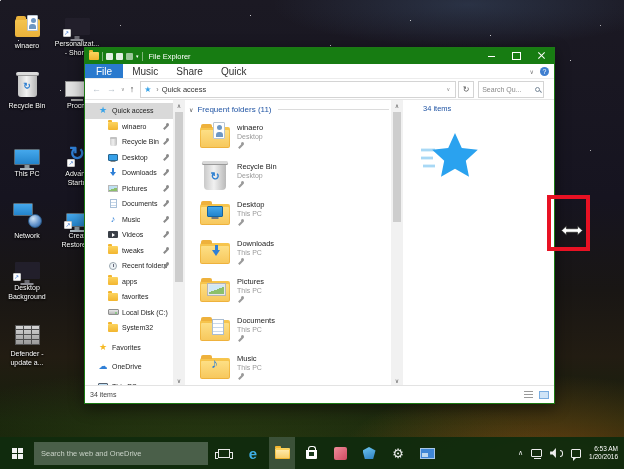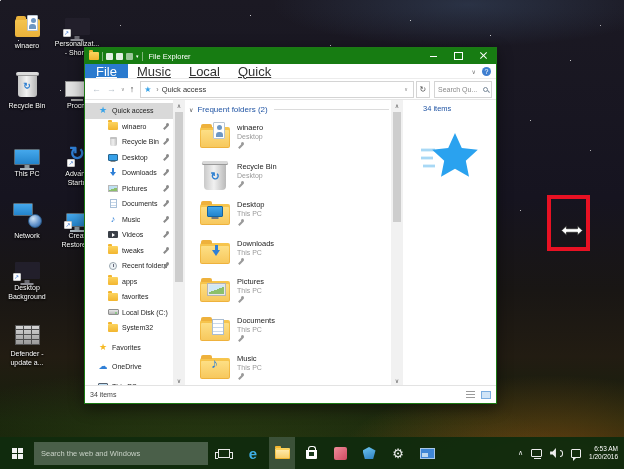--- a/index.html
+++ b/index.html
@@ -55,40 +55,40 @@
   .d-net .nmon { position:absolute; left:0; top:0; width:20px; height:13px;
         background:linear-gradient(#45a8ec,#2384cc); border:1px solid #5a6a75; border-radius:1px; }
   .glb { position:absolute; right:-1px; bottom:-1px; width:14px; height:14px; border-radius:50%;
         background:radial-gradient(circle at 35% 30%,#cfe3f5,#5d8fc9 60%,#2f5f96); border:1px solid #2a5a8a; }
   .d-def { width:25px; height:20px; border:1px solid #555;
         background:repeating-linear-gradient(0deg,transparent 0 4px,#4f4f4f 4px 5px),
                    repeating-linear-gradient(90deg,transparent 0 7px,#4f4f4f 7px 8px),
                    linear-gradient(#d5d5d5,#9a9a9a); }
 
   
-  .window { position:absolute; left:84px; top:47px; width:413px; height:357px; background:#fff;
+  .window { position:absolute; left:84px; top:47px; width:471px; height:357px; background:#fff;
         border:1px solid #1c7a14; z-index:10; box-shadow:0 4px 14px rgba(0,0,0,.45); }
   .titlebar { height:16px; background:#177c12; display:flex; align-items:center; color:#fff; }
   .qat { display:flex; align-items:center; gap:3px; padding-left:4px; }
   .f-sm { display:inline-block; width:10px; height:8px; background:linear-gradient(#fcd45f,#f2b52f);
         border-radius:1px; position:relative; flex:none; }
   .f-sm::before { content:""; position:absolute; top:-2px; left:0; width:4px; height:2px; background:#f2b52f; border-radius:1px 1px 0 0; }
   .qic { width:7px; height:7px; background:rgba(255,255,255,.88); border-radius:1px; }
   .qic.dim { opacity:.65; }
   .tsep { width:1px; height:9px; background:rgba(255,255,255,.45); }
   .qdrop { font-size:5px; color:#fff; line-height:1; }
   .wtitle { margin-left:6px; font-size:7.5px; }
   .wbtns { margin-left:auto; display:flex; height:16px; }
   .wc { width:25px; height:16px; display:flex; align-items:center; justify-content:center; position:relative; }
   .wmin::before { content:""; width:7px; height:1px; background:#fff; }
   .wmax::before { content:""; width:7px; height:6px; border:1px solid #fff; }
   .wcls::before,.wcls::after { content:""; position:absolute; width:9px; height:1px; background:#fff; left:8px; top:7px; }
   .wcls::before { transform:rotate(45deg); } .wcls::after { transform:rotate(-45deg); }
   .menubar { height:15px; background:#fff; display:flex; align-items:stretch; border-bottom:1px solid #ececec; }
-  .mtab { padding:0 9px; font-size:13px; color:#333; display:flex; align-items:center;text-decoration:underline; }
+  .mtab { padding:0 9px; font-size:10px; color:#333; display:flex; align-items:center; }
   .mtab.file { background:#2a7ace; color:#fff; padding:0 11px; }
   .mright { margin-left:auto; display:flex; align-items:center; gap:6px; padding-right:5px; }
   .rchev { font-size:6px; color:#777; }
   .help { width:9px; height:9px; border-radius:50%; background:#3f7fd0; color:#fff; font-size:7px;
         display:flex; align-items:center; justify-content:center; }
   .addrbar { height:21px; background:#fff; display:flex; align-items:center; padding:0 4px; border-bottom:1px solid #e6e6e6; }
   .navbtn { font-size:9px; line-height:1; padding:0 3px; }
   .dis { color:#b9c3cc; } .ena { color:#444; }
   .tinychev { font-size:5px; color:#888; padding:0 2px; }
   .abox { display:flex; align-items:center; height:17px; border:1px solid #d4d4d4; background:#fff;
@@ -364,21 +364,21 @@
       <span class="wtitle">File Explorer</span>
       <div class="wbtns">
         <span class="wc wmin"></span>
         <span class="wc wmax"></span>
         <span class="wc wcls"></span>
       </div>
     </div>
     <div class="menubar">
       <span class="mtab file">File</span>
       <span class="mtab">Music</span>
-      <span class="mtab">Local</span>
+      <span class="mtab">Share</span>
       <span class="mtab">Quick</span>
       <div class="mright">
         <span class="rchev">∨</span>
         <span class="help">?</span>
       </div>
     </div>
     <div class="addrbar">
       <span class="navbtn dis">←</span>
       <span class="navbtn dis">→</span>
       <span class="tinychev">∨</span>
@@ -516,21 +516,21 @@
 
       <div class="sbar nsb">
         <span class="arr up">∧</span>
         <span class="sthumb" style="top:12px;height:170px"></span>
         <span class="arr dn">∨</span>
       </div>
 
       <div class="content">
         <div class="chdr">
           <span class="cv">∨</span>
-          <span>Frequent folders (2)</span>
+          <span>Frequent folders (11)</span>
           <span class="line"></span>
         </div>
         <div class="flist">
           <div class="fitem">
             <div class="fic">
                 <span class="bf"></span>
                 <span class="ov ov-user"></span>
               </div>
             <div class="ftxt">
                 <div class="fname">winaero</div>
@@ -643,21 +643,21 @@
   <div class="tb">
     <div class="tstart">
         <span class="wlogo">
           <i></i>
           <i></i>
           <i></i>
           <i></i>
         </span>
       </div>
     <div class="tsearch">
-        <span>Search the web and Windows</span>
+        <span>Search the web and OneDrive</span>
       </div>
     <div class="tbtn">
         <span class="tv"></span>
       </div>
     <div class="tbtn">
         <span class="edge">e</span>
       </div>
     <div class="tbtn active">
         <span class="f-md"></span>
       </div>

